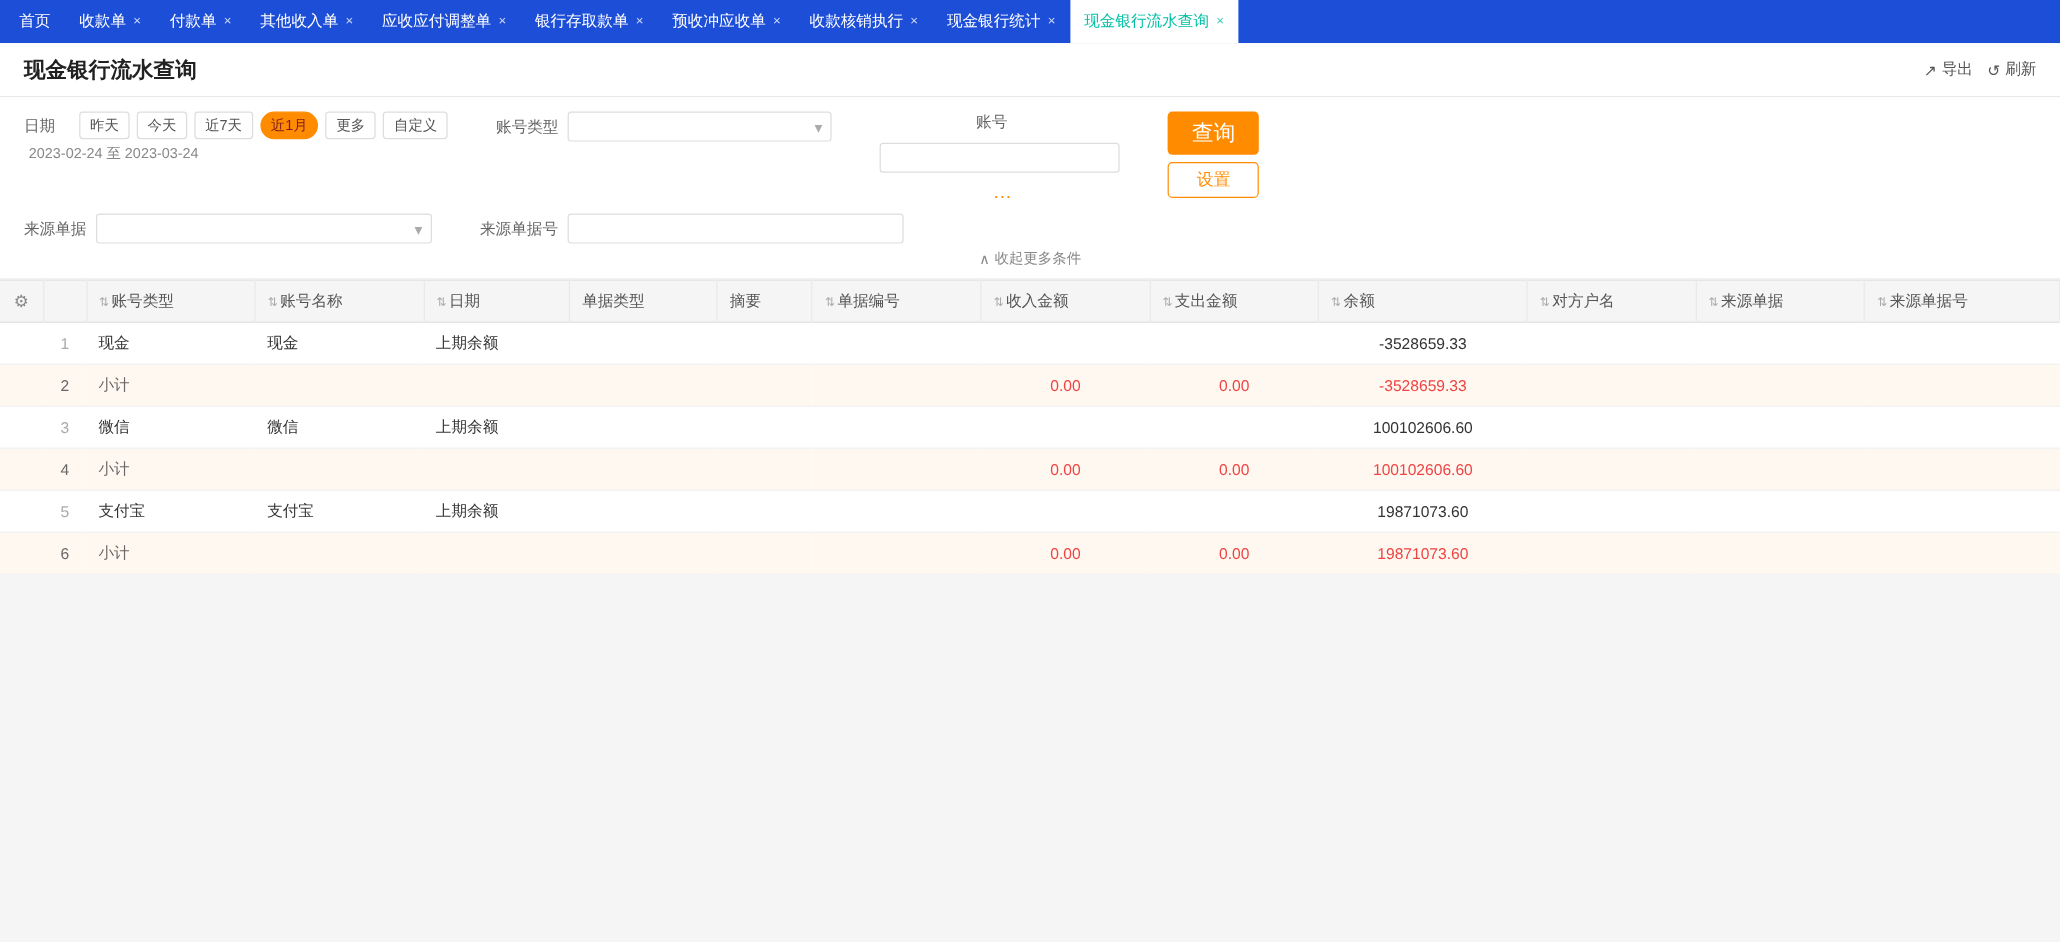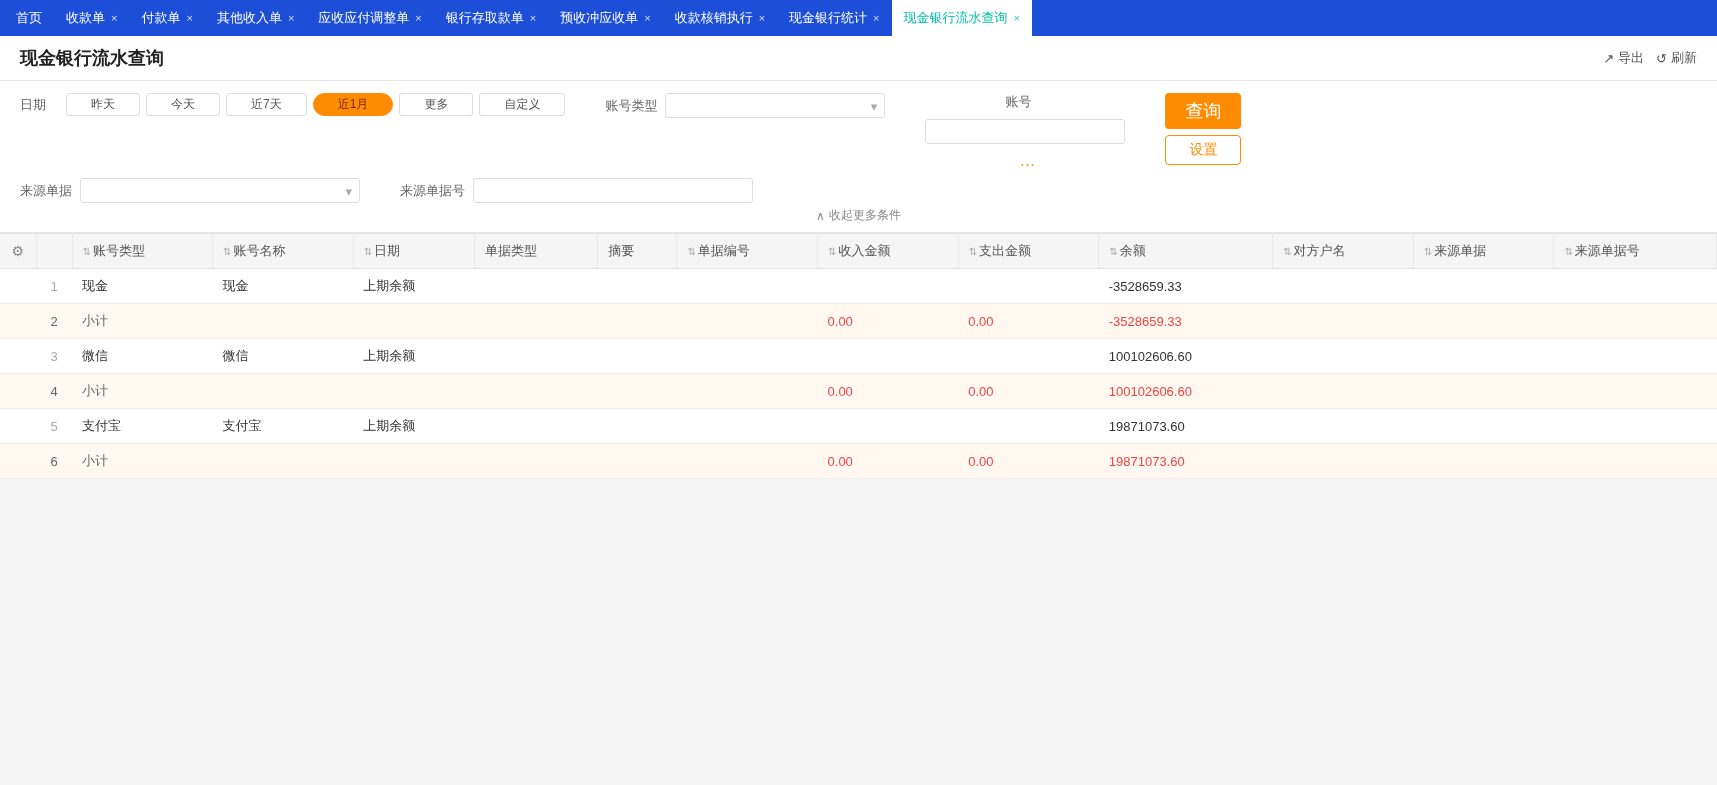--- a/index.html
+++ b/index.html
@@ -79,21 +79,21 @@
       white-space: nowrap;
       min-width: 40px;
     }
     .date-filters {
       display: flex;
       align-items: center;
       gap: 6px;
       flex-wrap: wrap;
     }
     .date-btn {
-      padding: 2px 24px;
+      padding: 2px 8px;
       border: 1px solid #ddd;
       border-radius: 3px;
       cursor: pointer;
       font-size: 12px;
       color: #555;
       background: #fff;
     }
     .date-btn.active {
       background: #ff8c00;
       color: #7f1d1d;
@@ -211,21 +211,21 @@
     }
     .data-table tbody tr.subtotal {
       background: #fff8f0;
     }
     .data-table tbody td {
       padding: 8px 10px;
       color: #333;
       white-space: nowrap;
     }
     .data-table tbody td.num {
-      text-align: left;
+      text-align: center;
     }
     .data-table tbody td.row-num {
       text-align: center;
       color: #aaa;
       width: 36px;
     }
     .data-table tbody tr.subtotal td {
       color: #666;
     }
     .data-table tbody tr.subtotal td.num {
@@ -322,20 +322,21 @@
             <span class="filter-label">日期</span>
             <div class="date-filters">
               <button class="date-btn">昨天</button>
               <button class="date-btn">今天</button>
               <button class="date-btn">近7天</button>
               <button class="date-btn active">近1月</button>
               <button class="date-btn">更多</button>
               <button class="date-btn">自定义</button>
             </div>
           </div>
+          <span class="date-range">2023-02-24 至 2023-03-24</span>
         </div>
 
         <div style="display:flex;align-items:center;gap:8px;">
           <span class="filter-label">账号类型</span>
           <div class="select-wrapper">
             <select class="filter-select" style="min-width:220px;">
               <option value=""></option>
             </select>
             <span class="chevron">▾</span>
           </div>

